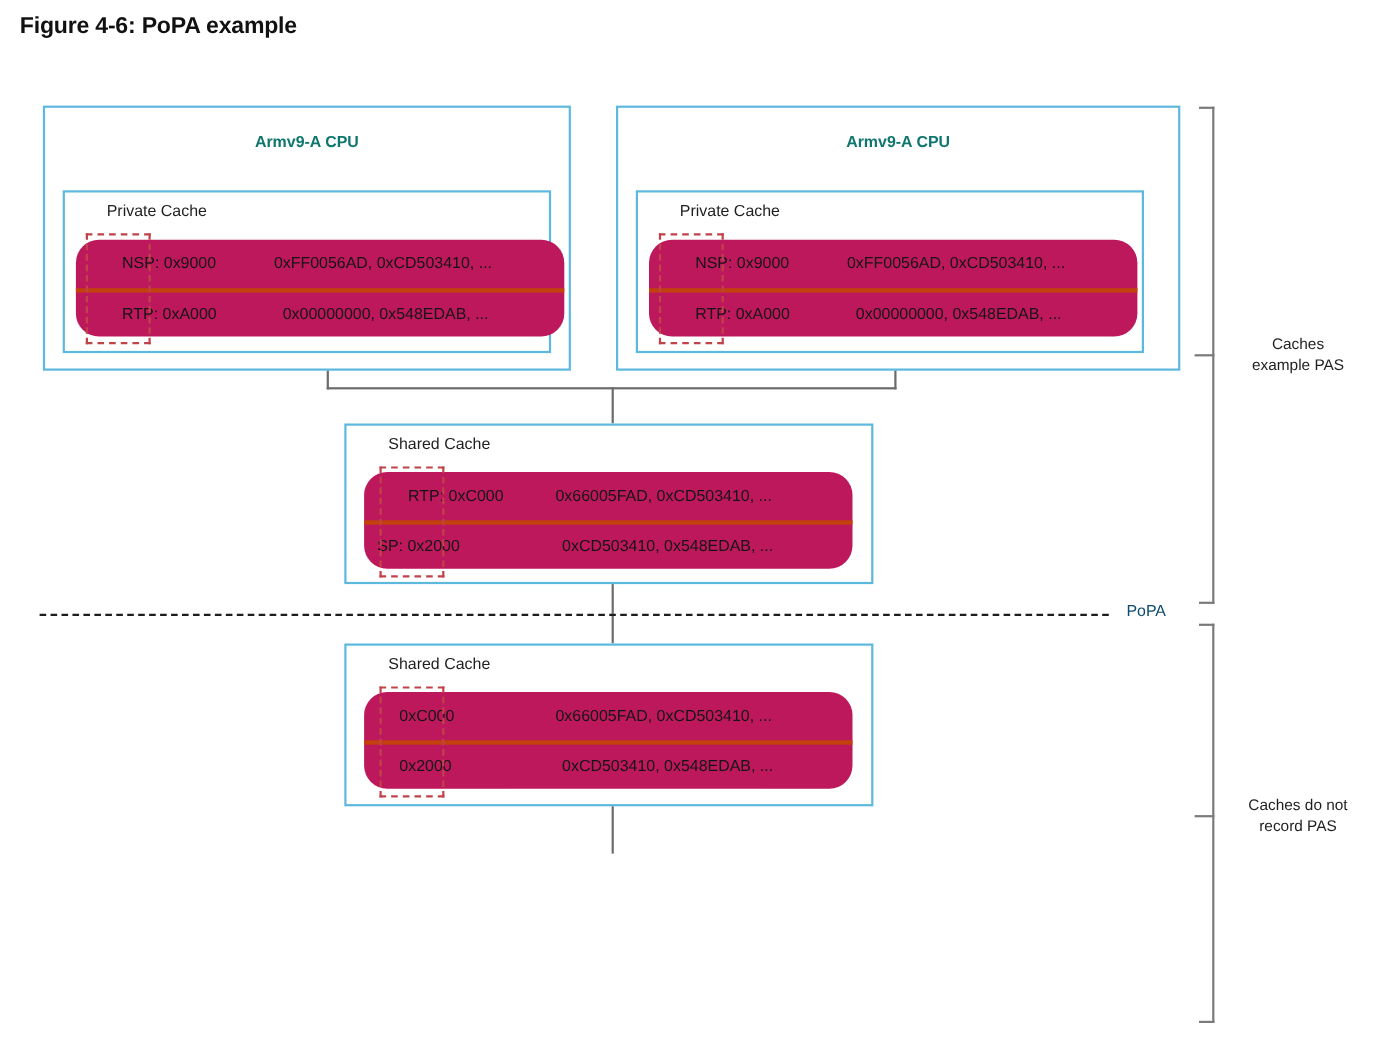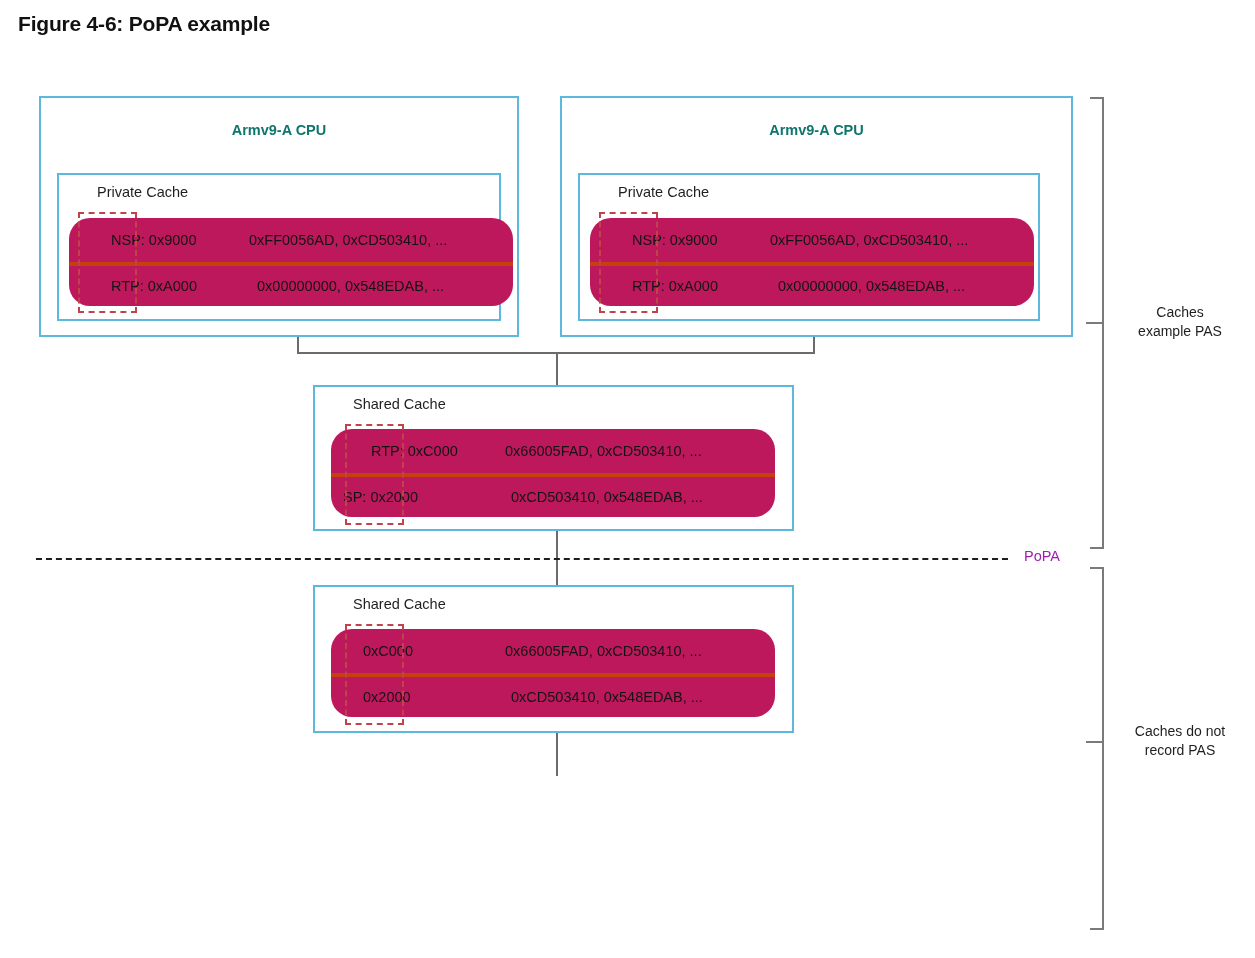--- a/index.html
+++ b/index.html
@@ -107,21 +107,21 @@
 
   
   .popa-line {
     position: absolute;
     height: 0;
     border-top: 2px dashed #1d1d1d;
   }
   .popa-label {
     position: absolute;
     font-size: 14.5px;
-    color: #a21caf;
+    color: #0c4a6e;
     white-space: nowrap;
   }
 
   
   .bracket {
     position: absolute;
     box-sizing: border-box;
     border-right: 2px solid #7a7a7a;
     border-top: 2px solid #7a7a7a;
     border-bottom: 2px solid #7a7a7a;

